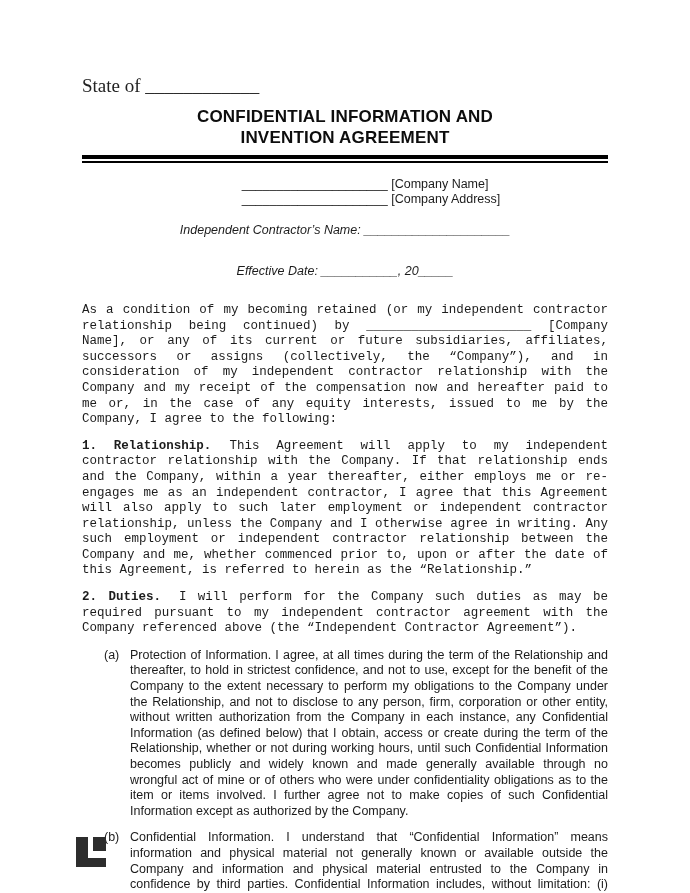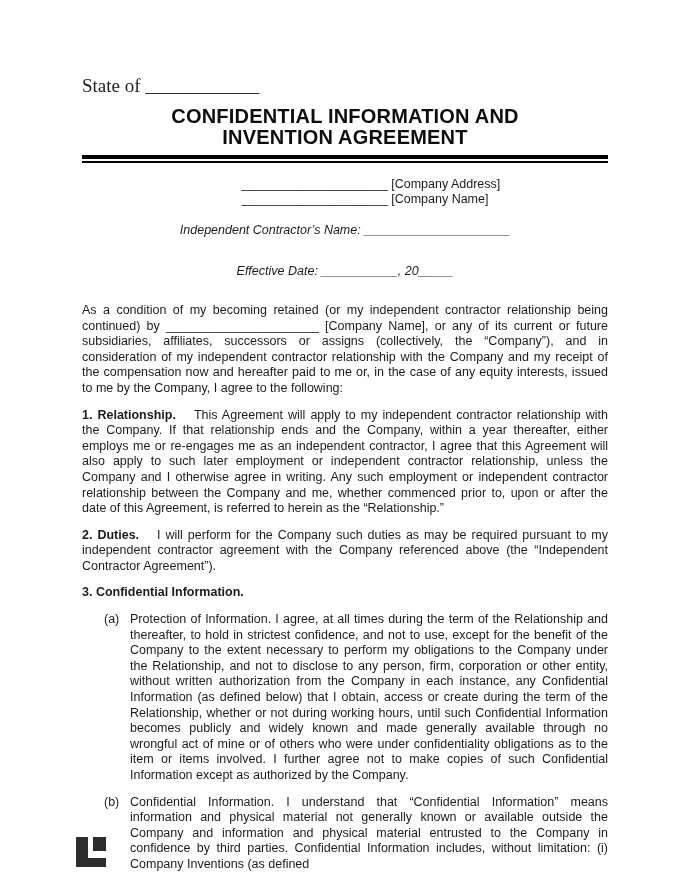--- a/index.html
+++ b/index.html
@@ -16,21 +16,21 @@
     overflow:hidden;
   }
   .state-line {
     font-family:"Liberation Serif", serif;
     font-size:19px;
     color:#222;
   }
   .doc-title {
     text-align:center;
     font-weight:bold;
-    font-size:20px;
+    font-size:17px;
     line-height:21.5px;
     color:#0d0d0d;
     margin:12px 0 6px 0;
     letter-spacing:0.2px;
   }
   .title-rule {
     height:2px;
     border-top:4px solid #000;
     border-bottom:2px solid #000;
     margin:0 0 14px 0;
@@ -46,20 +46,21 @@
     color:#1c1c1c;
   }
   .date-line {
     text-align:center;
     font-style:italic;
     margin-top:26px;
   }
   .para {
     text-align:justify;
     margin:11px 0 0 0;
+    font-family:Liberation Mono, monospace;
   }
   .intro-para { margin-top:23px; }
   .lead { margin-right:18px; }
   .sec-heading {
     font-weight:bold;
     margin:11px 0 0 0;
   }
   .item {
     display:flex;
     margin:11px 0 0 22px;
@@ -91,24 +92,24 @@
   <div class="doc-title">
     <span>CONFIDENTIAL INFORMATION AND</span><br>
     <span>INVENTION AGREEMENT</span>
   </div>
 
   <div class="title-rule"></div>
 
   <div class="fields-wrap">
     <div class="fields-block">
       <div class="field-line">
-        <span class="blank">_____________________</span><span> [Company Address]</span>
+        <span class="blank">_____________________</span><span> [Company Name]</span>
       </div>
       <div class="field-line">
-        <span class="blank">_____________________</span><span> [Company Name]</span>
+        <span class="blank">_____________________</span><span> [Company Address]</span>
       </div>
     </div>
   </div>
 
   <div class="contractor-line">
     <span>Independent Contractor’s Name: </span><span class="blank">_____________________</span>
   </div>
 
   <div class="date-line">
     <span>Effective Date: </span><span class="blank">___________</span><span>, 20</span><span class="blank">_____</span>
@@ -119,21 +120,20 @@
   </p>
 
   <p class="para">
     <b class="lead">1. Relationship.</b><span>This Agreement will apply to my independent contractor relationship with the Company.  If that relationship ends and the Company, within a year thereafter, either employs me or re-engages me as an independent contractor, I agree that this Agreement will also apply to such later employment or independent contractor relationship, unless the Company and I otherwise agree in writing.  Any such employment or independent contractor relationship between the Company and me, whether commenced prior to, upon or after the date of this Agreement, is referred to herein as the “Relationship.”</span>
   </p>
 
   <p class="para">
     <b class="lead">2. Duties.</b><span>I will perform for the Company such duties as may be required pursuant to my independent contractor agreement with the Company referenced above (the “Independent Contractor Agreement”).</span>
   </p>
 
-  <p class="sec-heading">3. Confidential Information.</p>
 
   <div class="item">
     <span class="item-marker">(a)</span>
     <p class="item-text">Protection of Information.  I agree, at all times during the term of the Relationship and thereafter, to hold in strictest confidence, and not to use, except for the benefit of the Company to the extent necessary to perform my obligations to the Company under the Relationship, and not to disclose to any person, firm, corporation or other entity, without written authorization from the Company in each instance, any Confidential Information (as defined below) that I obtain, access or create during the term of the Relationship, whether or not during working hours, until such Confidential Information becomes publicly and widely known and made generally available through no wrongful act of mine or of others who were under confidentiality obligations as to the item or items involved.  I further agree not to make copies of such Confidential Information except as authorized by the Company.</p>
   </div>
 
   <div class="item">
     <span class="item-marker">(b)</span>
     <p class="item-text">Confidential Information.  I understand that “Confidential Information” means information and physical material not generally known or available outside the Company and information and physical material entrusted to the Company in confidence by third parties.  Confidential Information includes, without limitation:  (i) Company Inventions (as defined</p>
   </div>

